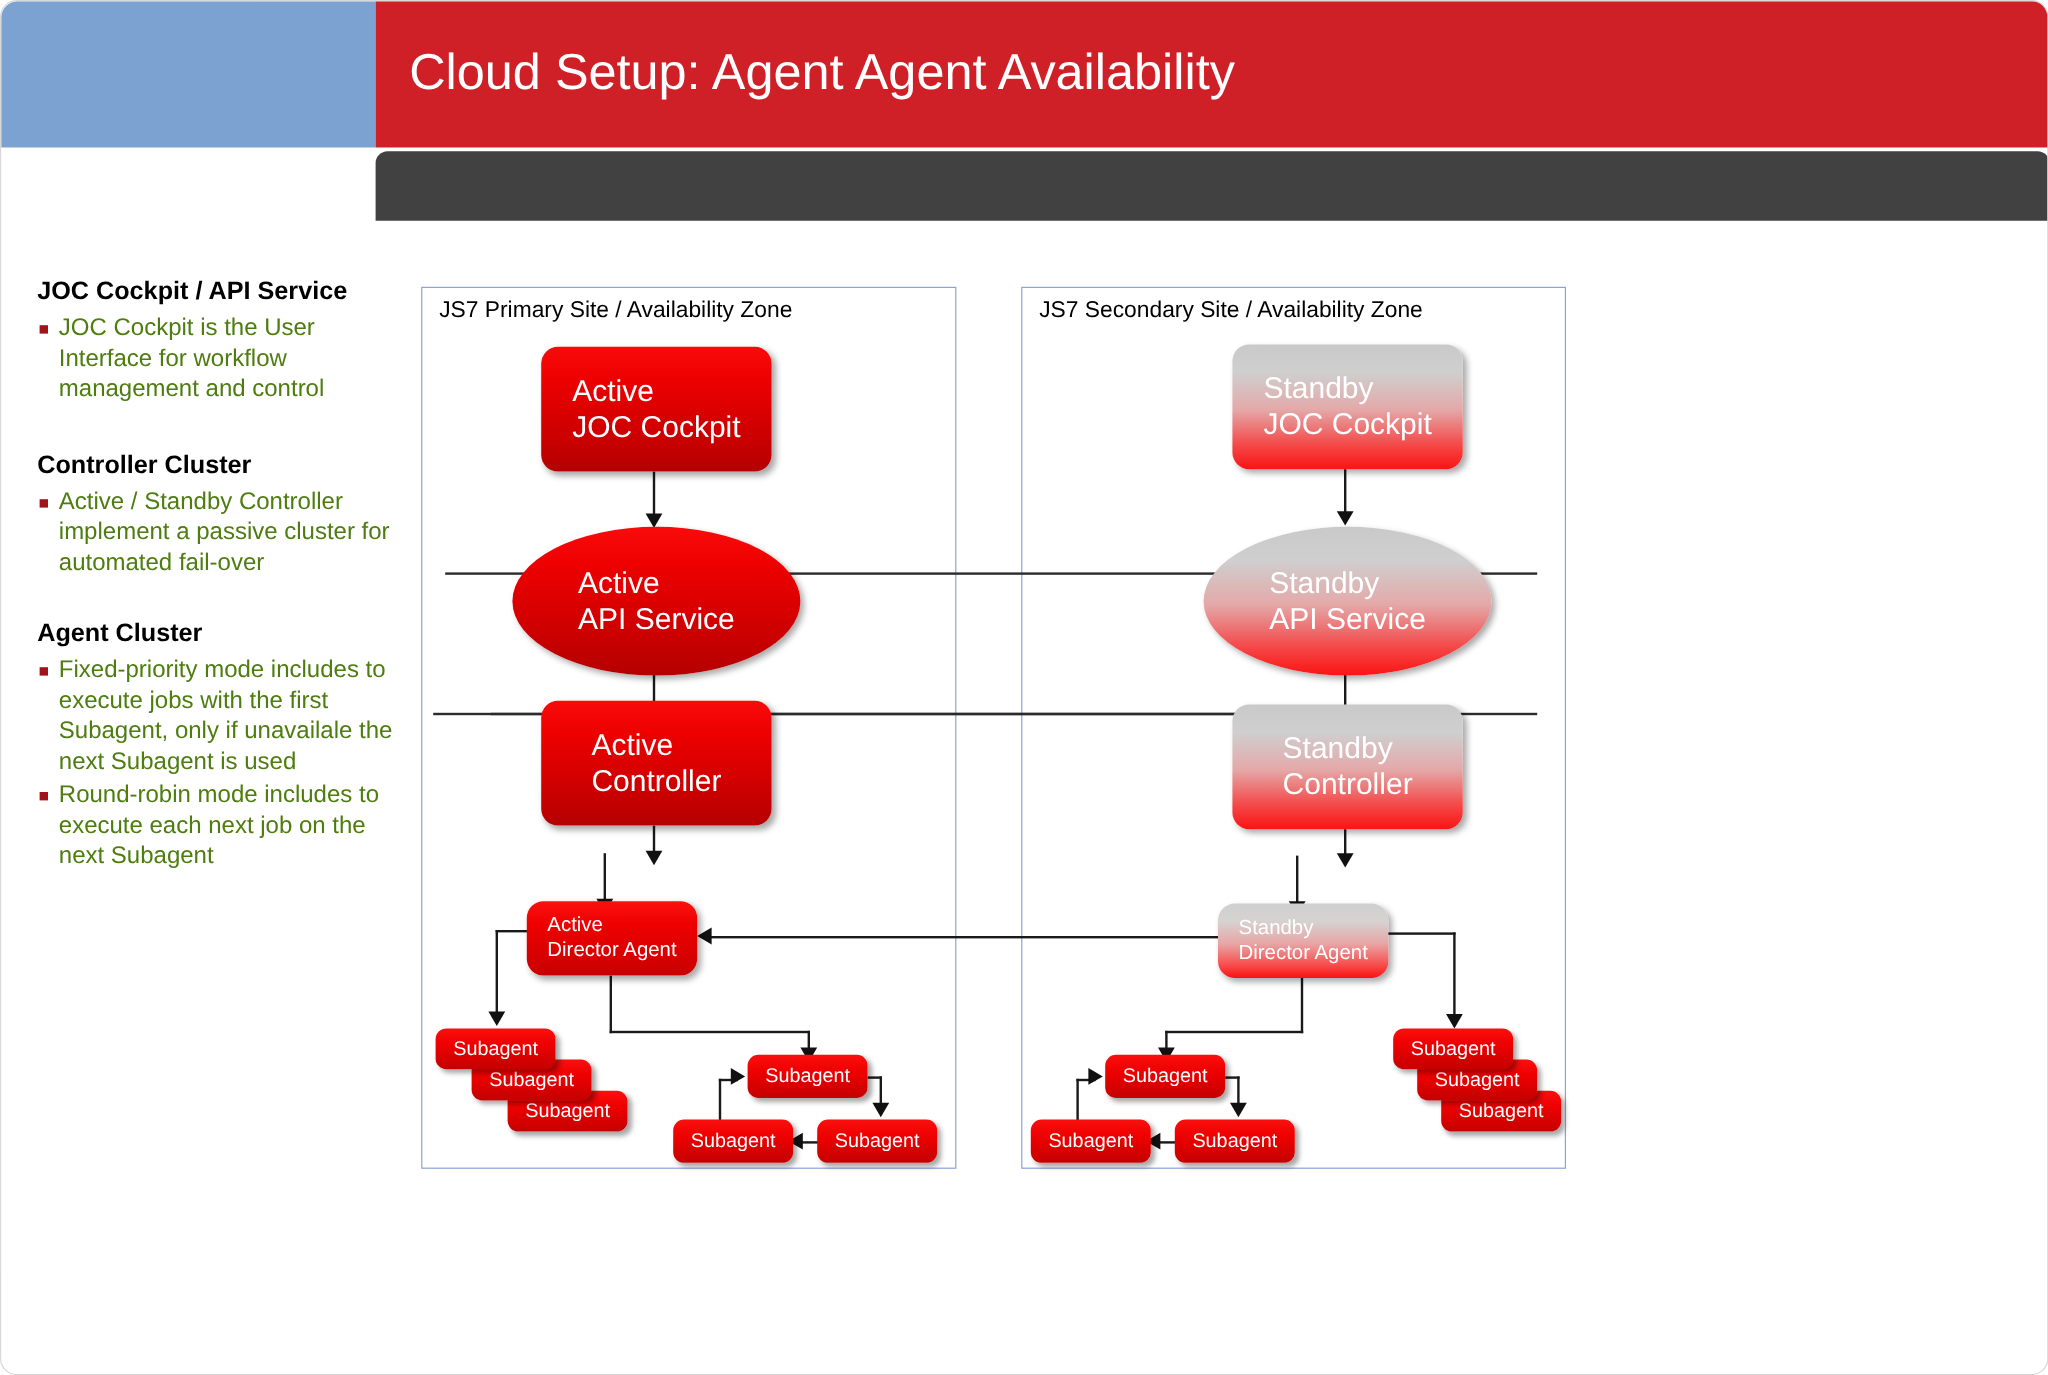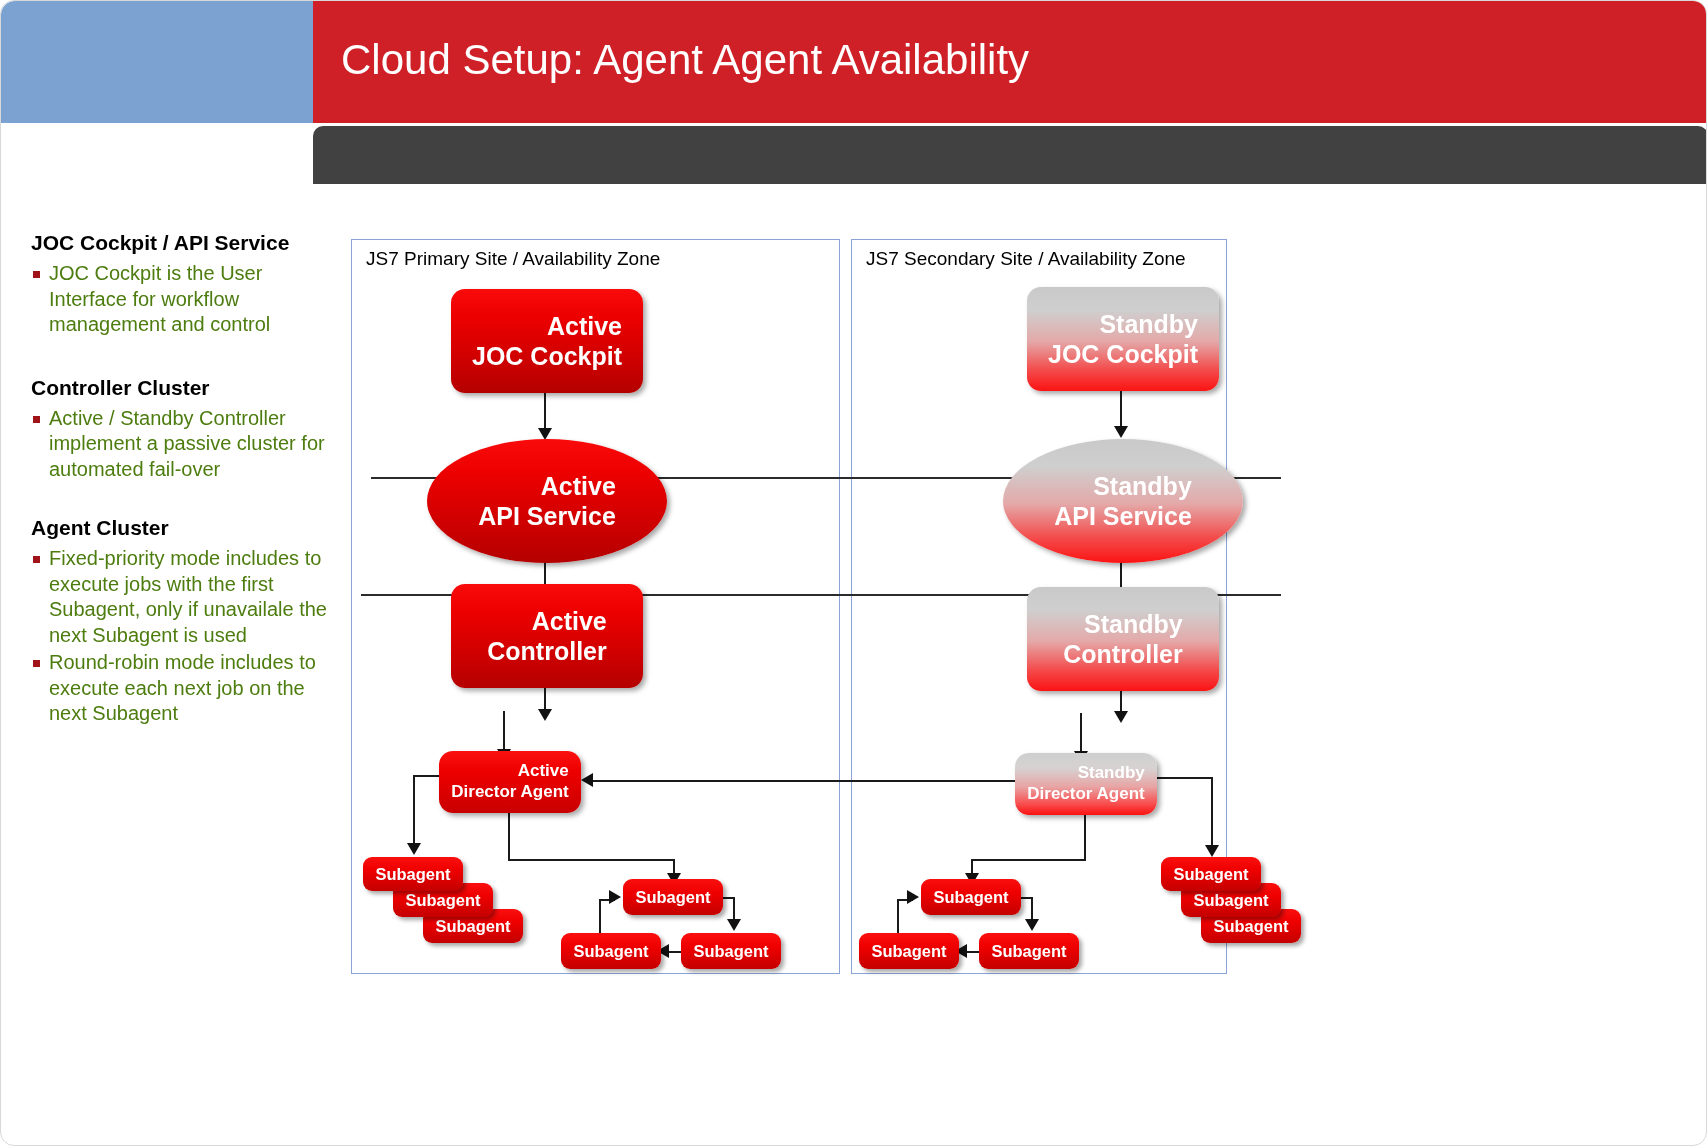--- a/index.html
+++ b/index.html
@@ -97,38 +97,38 @@
     position: absolute; left: 350px; top: 238px;
     width: 950px; height: 735px;
   }
   .zone {
     position: absolute;
     border: 1px solid #8aa4d8;
     background: #ffffff;
     top: 0;
     height: 735px;
   }
-  #zone-primary { left: 0px; width: 489px; }
-  #zone-secondary { left: 500px; width: 376px; }
+  #zone-primary { left: 0px; width: 446px; }
+  #zone-secondary { left: 500px; width: 454px; }
   .zone-label {
     position: absolute; left: 14px; top: 8px;
     font-size: 19px;
     color: #000000;
     white-space: nowrap;
   }
 
   
   .node {
     position: absolute;
     display: flex;
     align-items: center;
     justify-content: center;
-    text-align: right;
+    text-align: left;
     color: #ffffff;
-    font-weight: bold;
+    font-weight: normal;
     line-height: 1.22;
     box-shadow: 3px 3px 5px rgba(0,0,0,0.34);
     z-index: 5;
     white-space: pre-line;
   }
   .rect { border-radius: 14px; }
   .ellipse { border-radius: 50%; }
 
   .active {
     background: linear-gradient(180deg,#fa0b0b 0%, #ed0000 26%, #cf0000 68%, #b40000 100%);

